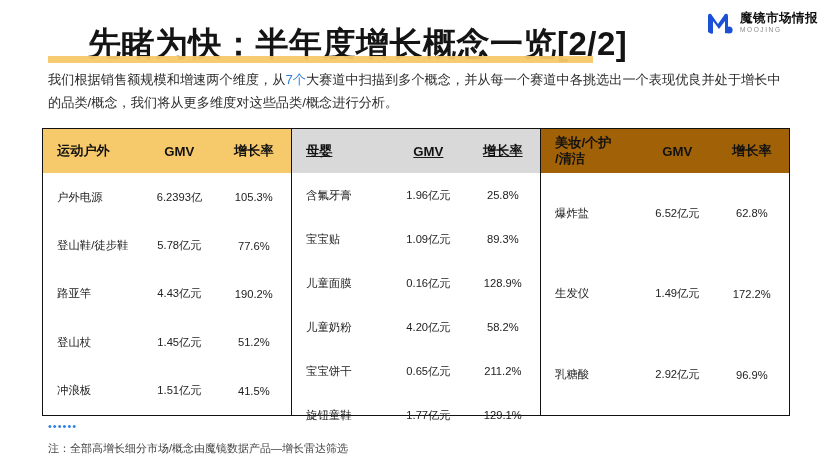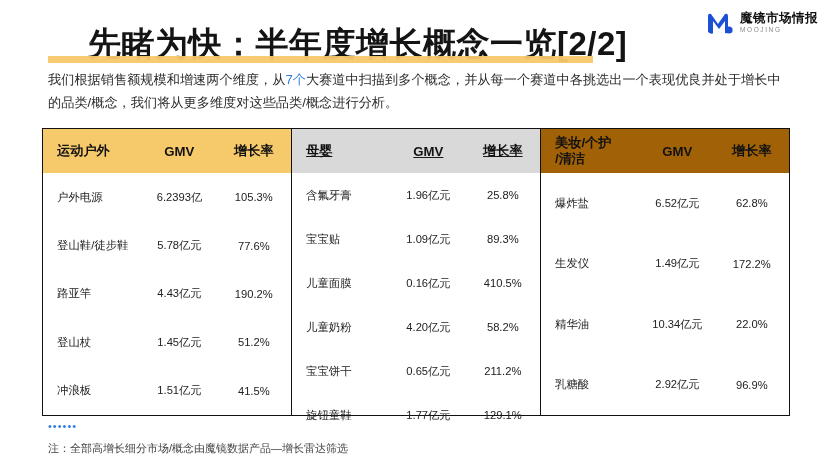--- a/index.html
+++ b/index.html
@@ -194,21 +194,21 @@
             <td>25.8%</td>
           </tr>
           <tr>
             <td class="cat">宝宝贴</td>
             <td>1.09亿元</td>
             <td>89.3%</td>
           </tr>
           <tr>
             <td class="cat">儿童面膜</td>
             <td>0.16亿元</td>
-            <td>410.5%</td>
+            <td>128.9%</td>
           </tr>
           <tr>
             <td class="cat">儿童奶粉</td>
             <td>4.20亿元</td>
             <td>58.2%</td>
           </tr>
           <tr>
             <td class="cat">宝宝饼干</td>
             <td>0.65亿元</td>
             <td>211.2%</td>
@@ -242,25 +242,20 @@
             <td class="cat">爆炸盐</td>
             <td>6.52亿元</td>
             <td>62.8%</td>
           </tr>
           <tr>
             <td class="cat">生发仪</td>
             <td>1.49亿元</td>
             <td>172.2%</td>
           </tr>
           <tr>
-            <td class="cat">精华油</td>
-            <td>10.34亿元</td>
-            <td>22.0%</td>
-          </tr>
-          <tr>
             <td class="cat">乳糖酸</td>
             <td>2.92亿元</td>
             <td>96.9%</td>
           </tr>
         </tbody>
       </table>
     </div>
 
   </div>
 

